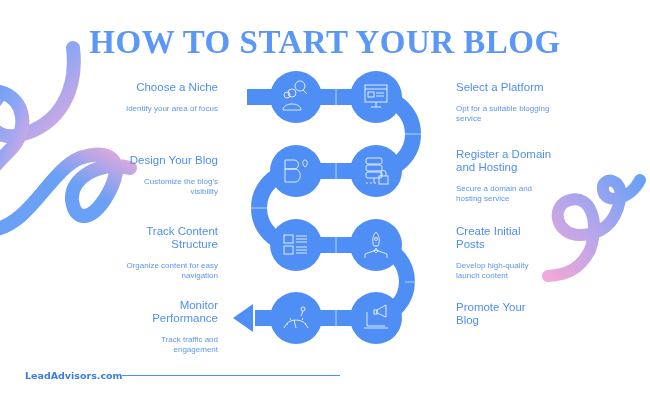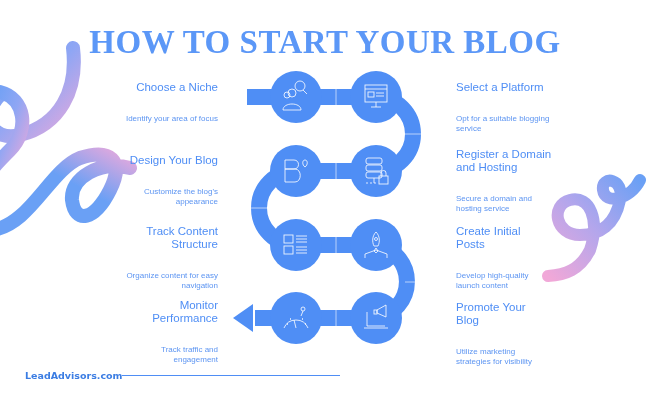--- a/index.html
+++ b/index.html
@@ -1,21 +1,21 @@
 <!DOCTYPE html>
 <html><head>
 <meta charset="utf-8">
 <style>
   html,body{margin:0;padding:0;background:#ffffff;}
   body{width:650px;height:400px;position:relative;overflow:hidden;font-family:"Liberation Sans",sans-serif;}
   .title{position:absolute;left:0;width:650px;top:24px;text-align:center;font-family:Liberation Serif, serif;font-weight:bold;font-size:33px;letter-spacing:0.5px;color:#5b97f7;}
   svg.main{position:absolute;left:0;top:0;}
   .step{position:absolute;}
   .step .h{font-weight:normal;font-size:11.5px;color:#4f8ef5;line-height:13px;}
-  .step .d{font-size:8px;color:#5d95f2;line-height:10px;margin-top:20px;}
+  .step .d{font-size:8px;color:#5d95f2;line-height:10px;margin-top:10px;}
   .left{text-align:right;}
   .right{text-align:left;}
   .footer{position:absolute;left:25px;top:370px;font-family:"DejaVu Sans",sans-serif;font-weight:bold;font-size:9.5px;color:#3b7de3;}
   .footline{position:absolute;left:122px;top:375px;width:218px;height:1px;background:#4f8ef5;}
 </style>
 </head>
 <body>
 
 <svg class="main" width="650" height="400" viewBox="0 0 650 400">
   <defs>
@@ -144,21 +144,21 @@
 </svg>
 
 <div class="title">HOW TO START YOUR BLOG</div>
 
 <div class="step left" style="left:80px;top:81px;width:138px;">
   <div class="h">Choose a Niche</div>
   <div class="d">Identify your area of focus</div>
 </div>
 <div class="step left" style="left:80px;top:154px;width:138px;">
   <div class="h">Design Your Blog</div>
-  <div class="d"><span>Customize the blog's</span><br><span>appearance</span></div>
+  <div class="d"><span>Customize the blog's</span><br><span>visibility</span></div>
 </div>
 <div class="step left" style="left:80px;top:225px;width:138px;">
   <div class="h"><span>Track Content</span><br><span>Structure</span></div>
   <div class="d"><span>Organize content for easy</span><br><span>navigation</span></div>
 </div>
 <div class="step left" style="left:80px;top:299px;width:138px;">
   <div class="h"><span>Monitor</span><br><span>Performance</span></div>
   <div class="d"><span>Track traffic and</span><br><span>engagement</span></div>
 </div>
 
@@ -169,17 +169,16 @@
 <div class="step right" style="left:456px;top:148px;width:140px;">
   <div class="h"><span>Register a Domain</span><br><span>and Hosting</span></div>
   <div class="d"><span>Secure a domain and</span><br><span>hosting service</span></div>
 </div>
 <div class="step right" style="left:456px;top:225px;width:140px;">
   <div class="h"><span>Create Initial</span><br><span>Posts</span></div>
   <div class="d"><span>Develop high-quality</span><br><span>launch content</span></div>
 </div>
 <div class="step right" style="left:456px;top:301px;width:140px;">
   <div class="h"><span>Promote Your</span><br><span>Blog</span></div>
-  <div class="d"><span>Utilize marketing</span><br><span>strategies for visibility</span></div>
 </div>
 
 <div class="footer">LeadAdvisors.com</div>
 <div class="footline"></div>
 
 </body></html>

